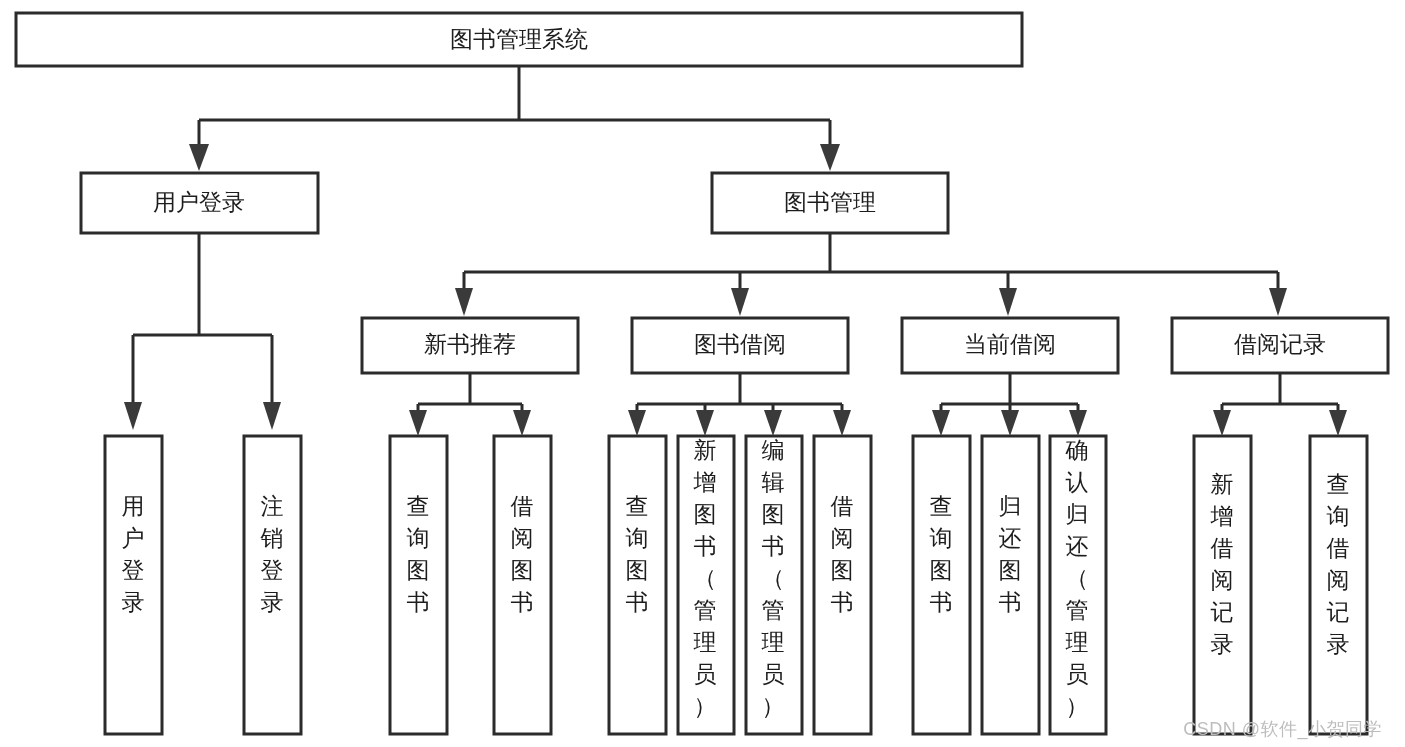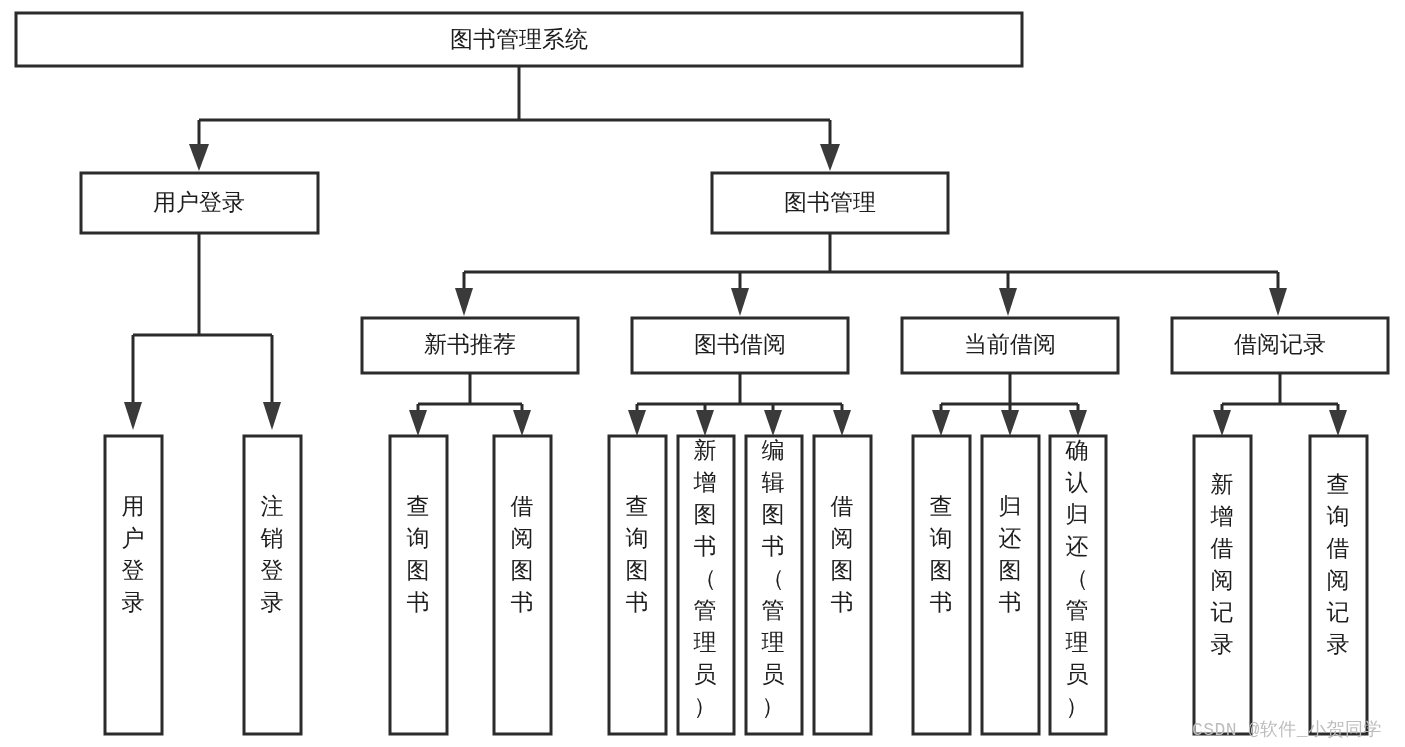--- a/index.html
+++ b/index.html
@@ -51,21 +51,21 @@
   .node-label-v {
     font-family: "Liberation Sans", "DejaVu Sans", sans-serif;
     font-size: 23px;
     fill: #1d1d1d;
     text-anchor: middle;
   }
   .watermark-text {
     position: absolute;
     right: 8px;
     bottom: 6px;
-    font-family: Liberation Mono, monospace;
+    font-family: Liberation Sans, sans-serif;
     font-size: 18px;
     color: #bdbdbd;
     letter-spacing: 0.5px;
     white-space: nowrap;
     pointer-events: none;
   }
 </style>
 </head>
 <body>
 

